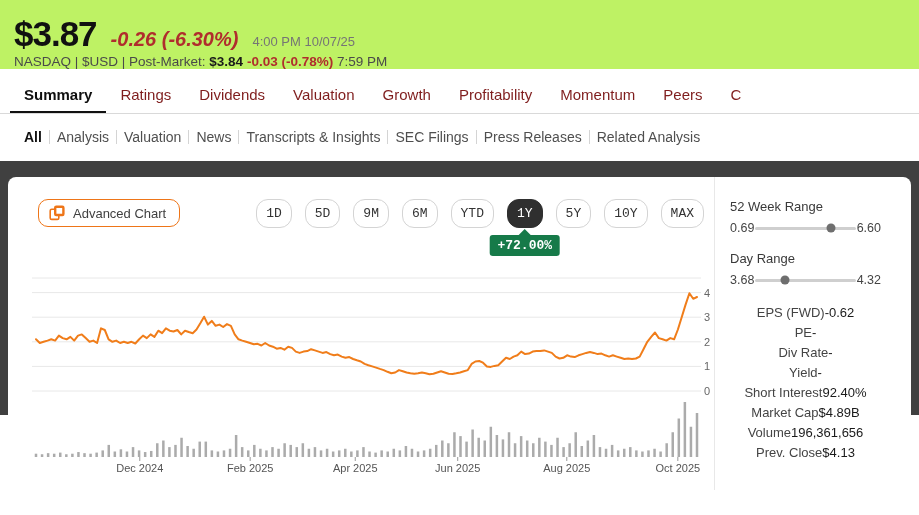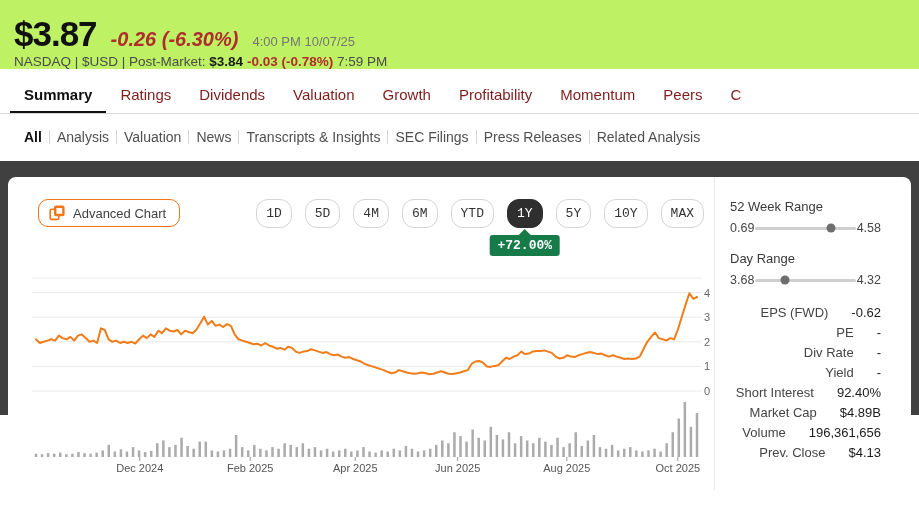--- a/index.html
+++ b/index.html
@@ -53,21 +53,21 @@
 
   
   .stats-col { flex:1; padding:22px 30px 12px 15px; font-size:13px; }
   .stat-section-label { color:#3a3a3a; margin-bottom:7px; }
   .range-slider-row { display:flex; align-items:center; gap:1px; margin-bottom:16px; }
   .range-min, .range-max { font-size:12.5px; color:#444; flex:none; }
   .slider-track { position:relative; flex:1; height:3px; background:#cfcfcf; border-radius:2px; }
   .slider-handle { position:absolute; top:50%; width:9px; height:9px; border-radius:50%;
                    background:#6e6e6e; transform:translate(-50%,-50%); }
   .stat-rows { margin-top:4px; }
-  .stat-row { display:flex; justify-content:flex-end; line-height:20px;gap:23px; }
+  .stat-row { display:flex; justify-content:center; line-height:20px; }
   .stat-label { color:#444; }
   .stat-value { color:#1a1a1a; }
 </style>
 </head>
 <body>
 
 <div class="header">
   <div class="price-row">
     <span class="big-price">$3.87</span>
     <span class="price-change">-0.26 (-6.30%)</span>
@@ -121,21 +121,21 @@
             <svg width="16" height="16" viewBox="0 0 16 16">
               <rect x="1.2" y="4.2" width="8.6" height="10.2" rx="1.5" fill="none" stroke="#ee7518" stroke-width="1.6"></rect>
               <rect x="6.2" y="1.8" width="8.2" height="8.2" rx="1" fill="#fff" stroke="#ee7518" stroke-width="2.4"></rect>
             </svg>
           </span>
           <span>Advanced Chart</span>
         </button>
         <div class="range-group" id="range-group">
             <button class="range-btn">1D</button>
             <button class="range-btn">5D</button>
-            <button class="range-btn">4M</button>
+            <button class="range-btn">9M</button>
             <button class="range-btn">6M</button>
             <button class="range-btn">YTD</button>
             <button class="range-btn active">1Y<span class="range-badge">+72.00%</span></button>
             <button class="range-btn">5Y</button>
             <button class="range-btn">10Y</button>
             <button class="range-btn">MAX</button>
           </div>
       </div>
       <div class="chart-area">
         <svg id="chart-svg" width="690" height="205" viewBox="0 0 690 205">
@@ -286,21 +286,21 @@
     </div>
 
     <div class="stats-col">
       <div>
         <div class="stat-section-label">52 Week Range</div>
         <div class="range-slider-row">
           <span class="range-min">0.69</span>
           <span class="slider-track">
             <span class="slider-handle" id="wk-handle" style="left: 75%;"></span>
           </span>
-          <span class="range-max">4.58</span>
+          <span class="range-max">6.60</span>
         </div>
       </div>
       <div>
         <div class="stat-section-label">Day Range</div>
         <div class="range-slider-row">
           <span class="range-min">3.68</span>
           <span class="slider-track">
             <span class="slider-handle" id="day-handle" style="left: 30%;"></span>
           </span>
           <span class="range-max">4.32</span>

